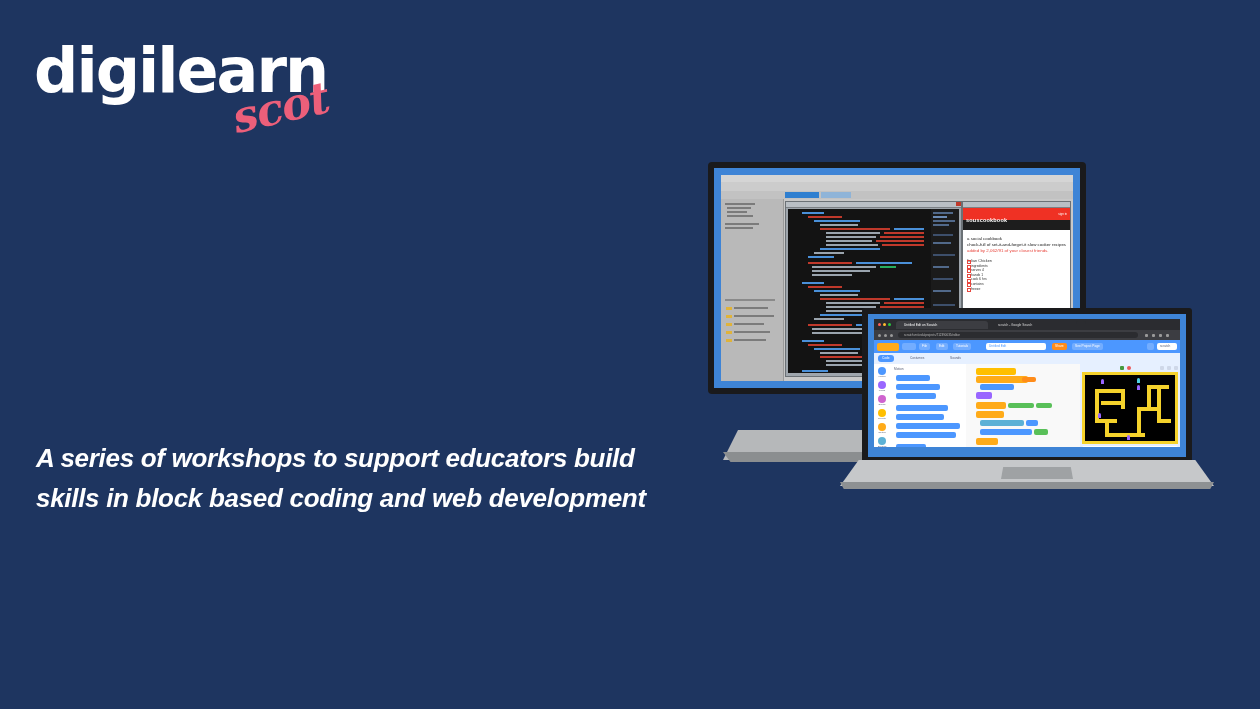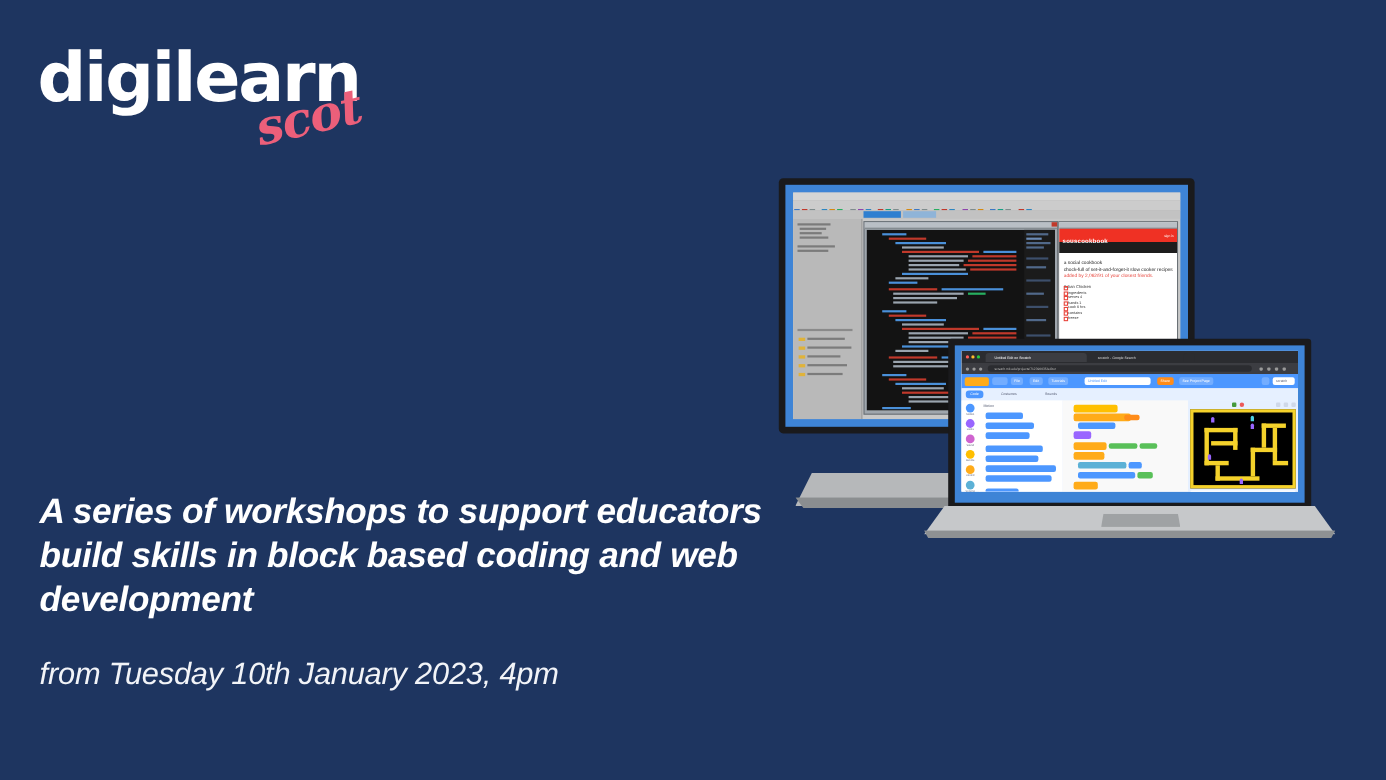--- a/index.html
+++ b/index.html
@@ -11,21 +11,21 @@
   .logo-word{position:absolute;left:0;top:0;font-family:"DejaVu Sans",sans-serif;font-weight:bold;
     font-size:62px;letter-spacing:-2px;color:#ffffff;line-height:62px;}
   .logo-scot{position:absolute;left:205px;top:52px;font-family:"DejaVu Serif",serif;font-style:italic;
     font-weight:bold;font-size:44px;color:#ec5f7a;transform:rotate(-13deg);transform-origin:left bottom;
     letter-spacing:-1px;}
 
   
   .headline{position:absolute;left:36px;top:166px;width:640px;color:#f7ef4a;
     font-weight:bold;font-size:59px;line-height:68px;letter-spacing:-1px;}
   .subhead{position:absolute;left:36px;top:412px;width:660px;color:#ffffff;
-    font-weight:bold;font-style:italic;font-size:32px;line-height:40px;letter-spacing:-0.3px;}
+    font-weight:bold;font-style:italic;font-size:26px;line-height:40px;letter-spacing:-0.3px;}
   .dateline{position:absolute;left:36px;top:568px;width:660px;color:#f2f4f8;
     font-style:italic;font-size:28px;line-height:34px;letter-spacing:-0.2px;}
 
   
   .art{position:absolute;left:690px;top:150px;width:560px;height:400px;}
 
   
   .mon-stand-base{position:absolute;left:33px;top:280px;width:250px;height:30px;background:#b6b8ba;
     clip-path:polygon(6% 0,100% 0,94% 100%,0 100%);}
   .mon-stand-base-sh{position:absolute;left:33px;top:302px;width:250px;height:10px;background:#8b8e90;
@@ -132,21 +132,20 @@
 <body>
 
 <div class="slide">
 
   <div class="logo">
     <span class="logo-word">digilearn</span>
     <span class="logo-scot">scot</span>
   </div>
 
   <p class="subhead">A series of workshops to support educators build skills in block based coding and web development</p>
-  <p class="dateline">from Tuesday 10th January 2023, 4pm</p>
 
   <div class="art">
 
     <div class="mon-stand-base"></div>
     <div class="mon-stand-base-sh"></div>
     <div class="mon-neck"></div>
     <div class="mon-neck-sh"></div>
     <div class="monitor"></div>
     <div class="mon-inner">
       <div class="mon-screen">

